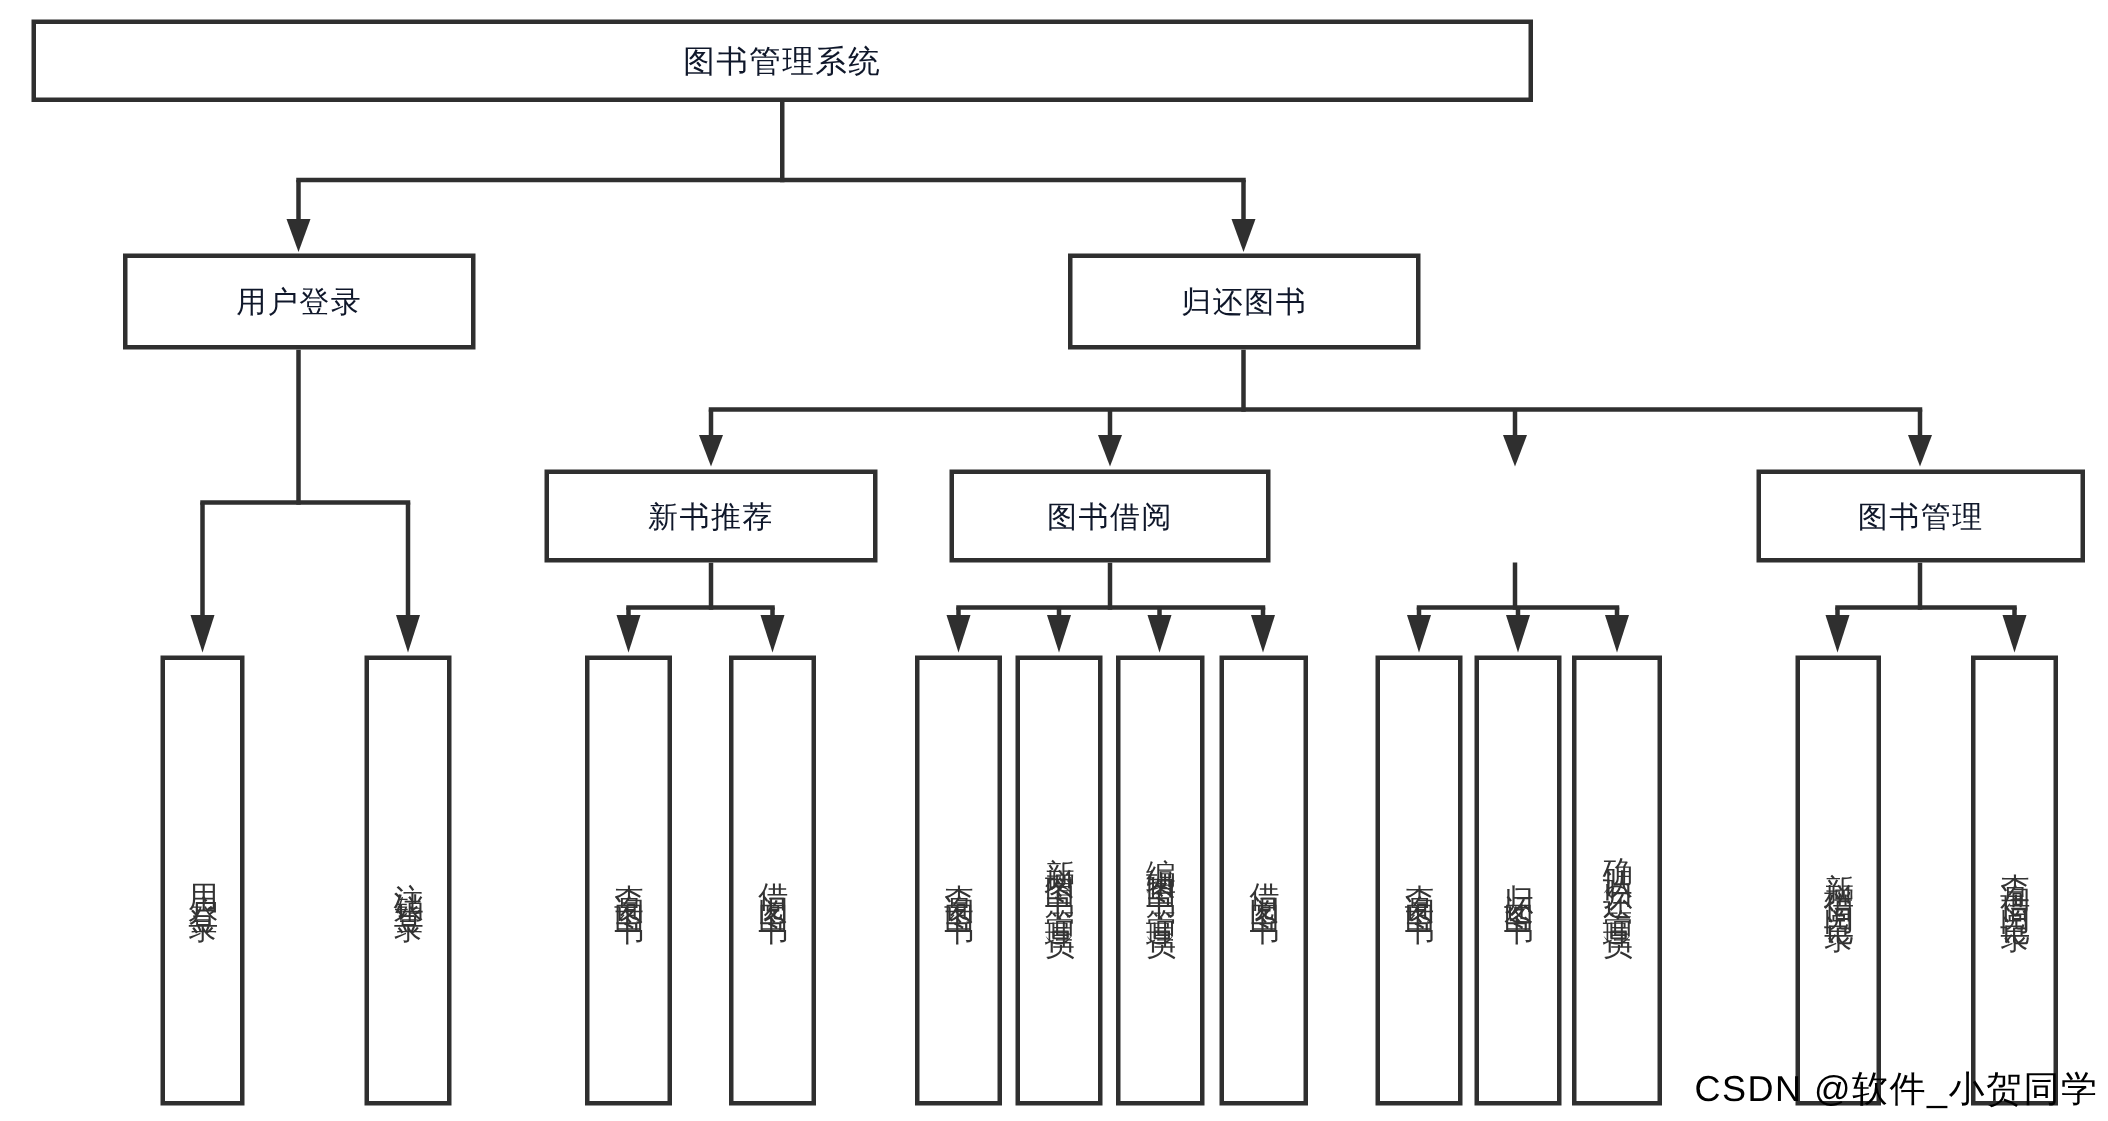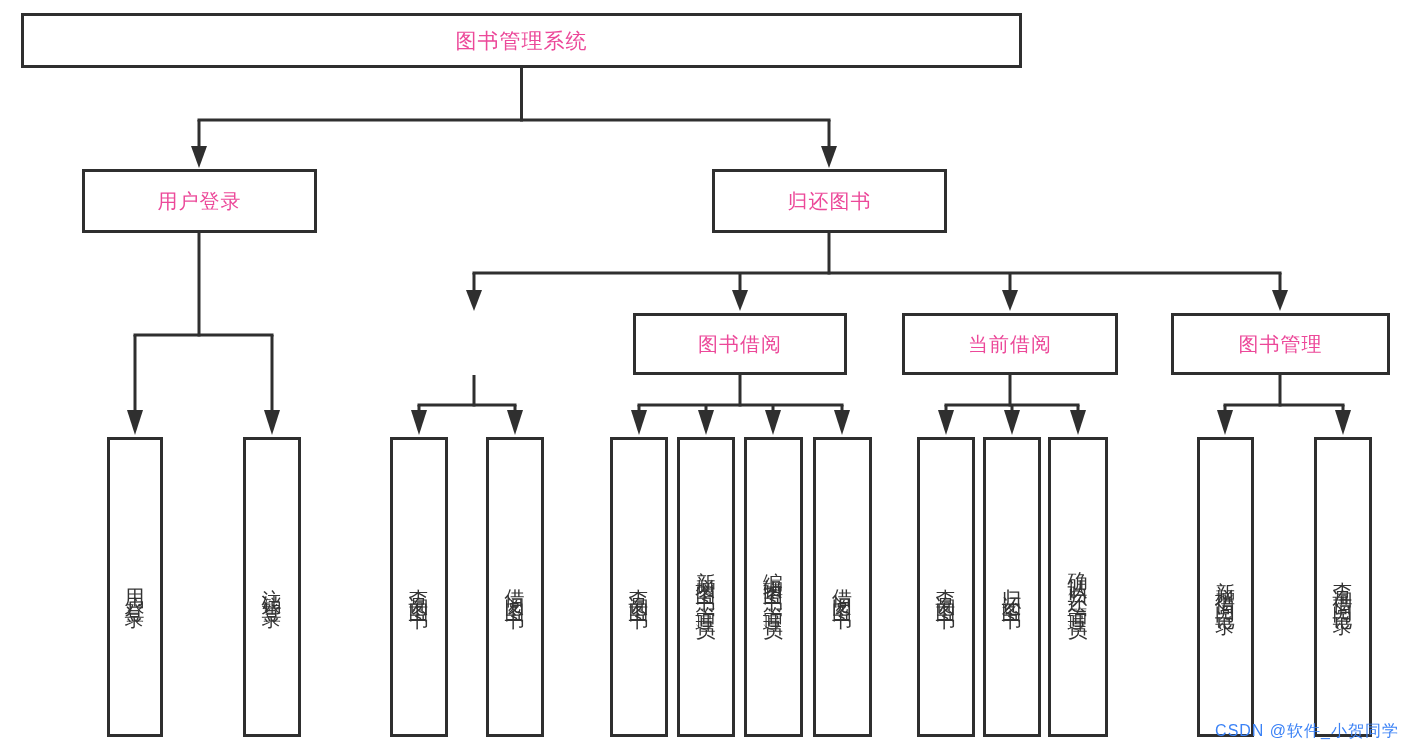--- a/index.html
+++ b/index.html
@@ -26,42 +26,42 @@
     box-sizing: border-box;
     border: 3px solid #2f2f2f;
     background: #ffffff;
     display: flex;
     align-items: center;
     justify-content: center;
     z-index: 1;
   }
   .hlabel {
     font-size: 20px;
-    color: #ec4899;
+    color: #0f172a;
     letter-spacing: 1px;
     white-space: nowrap;
   }
   .root .hlabel {
     font-size: 21px;
   }
   .vlabel {
     writing-mode: vertical-rl;
     text-orientation: mixed;
     font-size: 20px;
     line-height: 1.1;
     letter-spacing: 7px;
     color: #333333;
     white-space: nowrap;
   }
   #watermark {
     position: absolute;
     right: 6px;
     bottom: 5px;
-    font-size: 16px;
-    color: #3b82f6;
+    font-size: 24px;
+    color: #000000;
     letter-spacing: 1px;
     z-index: 2;
     white-space: nowrap;
     margin-top: 24px;
   }
   .stroke {
     stroke: #2f2f2f;
     stroke-width: 3;
     fill: none;
   }
@@ -155,26 +155,26 @@
     <span class="hlabel">图书管理系统</span>
   </div>
 
   <div class="box" style="left:82px;top:169px;width:235px;height:64px">
     <span class="hlabel">用户登录</span>
   </div>
   <div class="box" style="left:712px;top:169px;width:235px;height:64px">
     <span class="hlabel">归还图书</span>
   </div>
 
+  <div class="box" style="left:363px;top:313px;width:222px;height:62px">
+    <span class="hlabel">新书推荐</span>
+  </div>
   <div class="box" style="left:633px;top:313px;width:214px;height:62px">
     <span class="hlabel">图书借阅</span>
   </div>
-  <div class="box" style="left:902px;top:313px;width:216px;height:62px">
-    <span class="hlabel">当前借阅</span>
-  </div>
   <div class="box" style="left:1171px;top:313px;width:219px;height:62px">
     <span class="hlabel">图书管理</span>
   </div>
 
   <div class="box" style="left:107px;top:437px;width:56px;height:300px">
     <span class="vlabel">用户登录</span>
   </div>
   <div class="box" style="left:243px;top:437px;width:58px;height:300px">
     <span class="vlabel">注销登录</span>
   </div>

